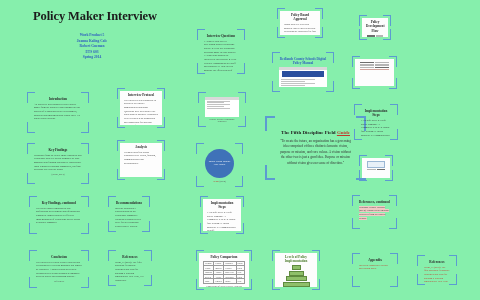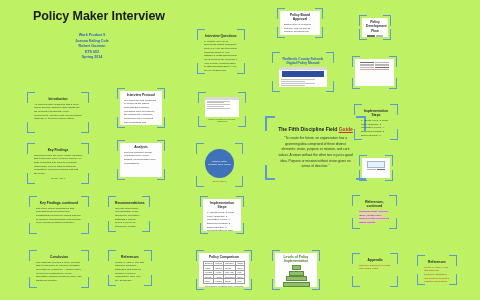--- a/index.html
+++ b/index.html
@@ -2,21 +2,21 @@
 <html><head>
 <meta charset="utf-8">
 <style>
   html,body{margin:0;padding:0;}
   body{
     width:480px;height:300px;overflow:hidden;
     background:#eeecec;
     font-family:"Liberation Sans", sans-serif;
     position:relative;
   }
-  #canvas{position:absolute;inset:0;background:#bef264;}
+  #canvas{position:absolute;inset:0;background:#86efac;font-family:Liberation Serif, serif;}
 
   
   .deck-title{
     position:absolute;left:33px;top:9px;
     font-size:12.5px;font-weight:bold;color:#1c1c1c;
     letter-spacing:-0.1px;white-space:nowrap;
   }
   .subtitle{
     position:absolute;left:62px;top:33px;width:60px;
     text-align:center;color:#2f5fbf;font-size:3.6px;

